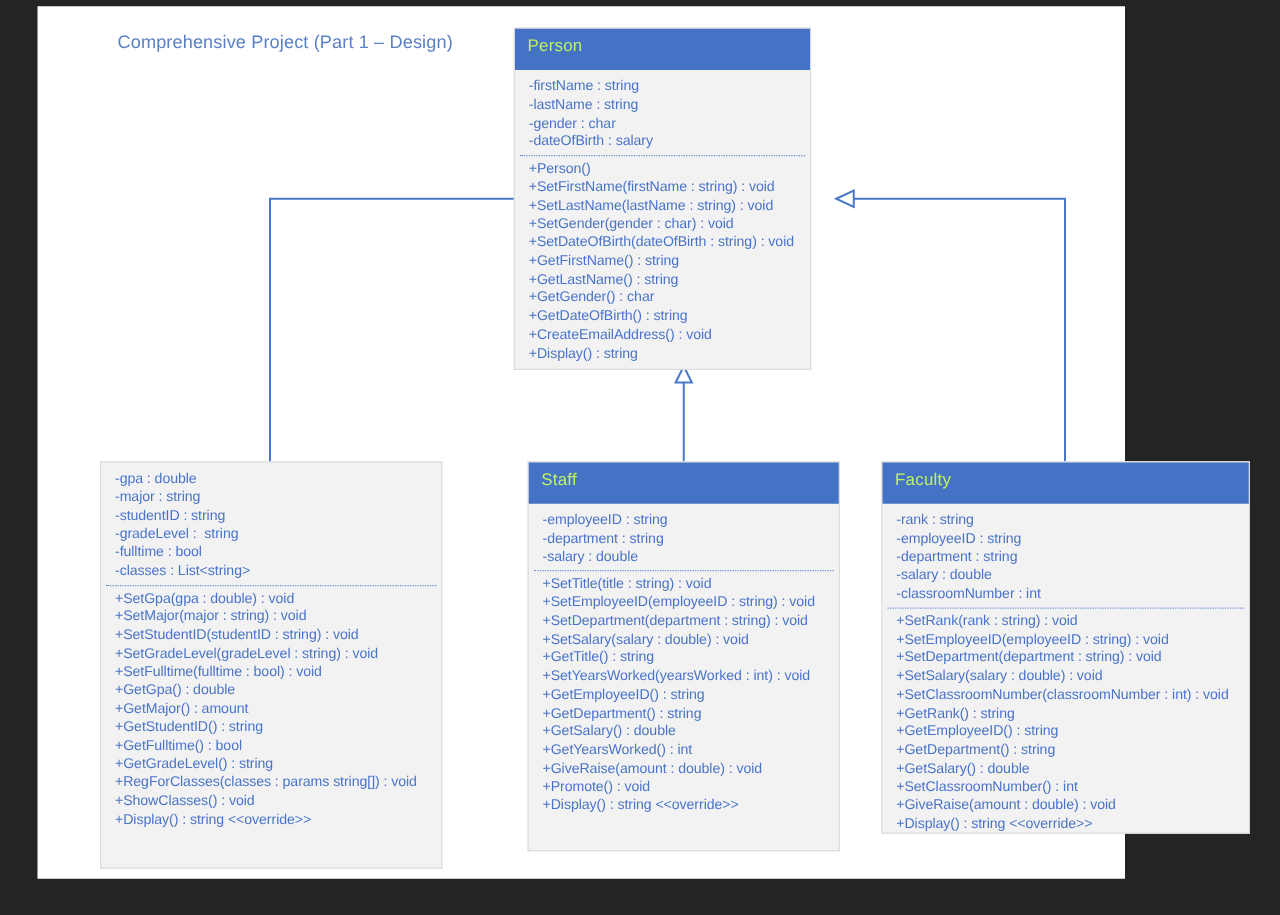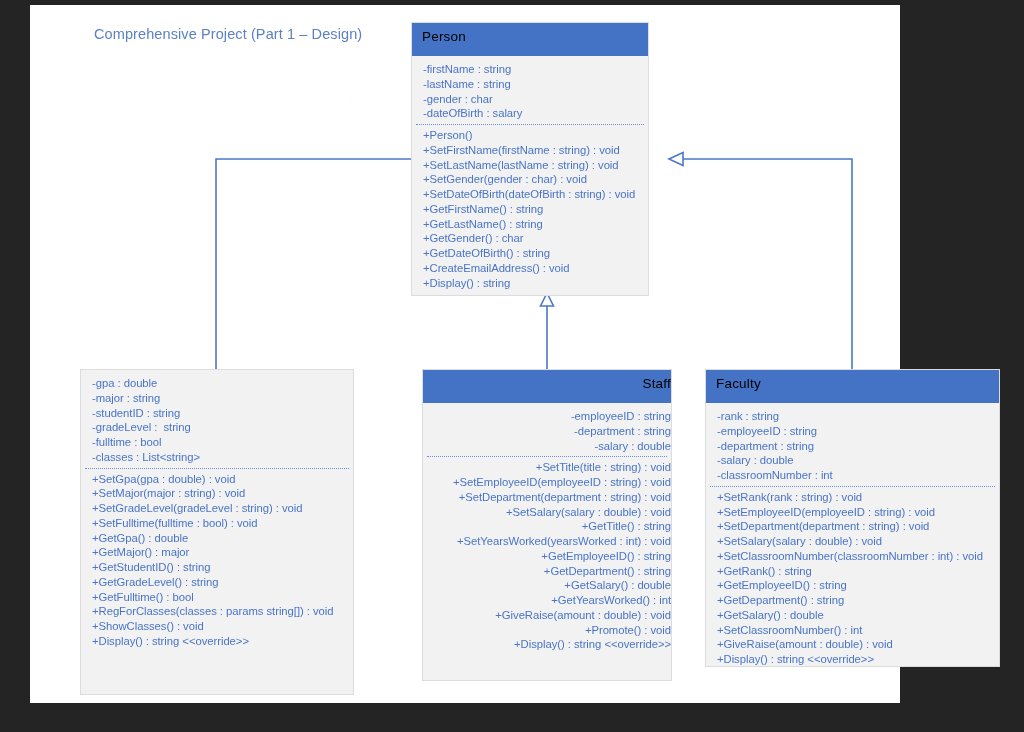--- a/index.html
+++ b/index.html
@@ -56,21 +56,21 @@
   
   .uml-class {
     position: absolute;
     box-sizing: border-box;
     background: #F2F2F2;
     border: 1px solid #DCDCDC;
   }
   .uml-header {
     box-sizing: border-box;
     background: #4472C4;
-    color: #000000;
+    color: #bef264;
     font-size: 13.5px;
     padding: 6px 0 0 10px;
     height: 33px;
     letter-spacing: .2px;
   }
   .uml-body {
     padding: 6px 0 7px 0;
   }
   .uml-line {
     font-size: 11.3px;
@@ -151,34 +151,35 @@
       <div class="uml-body">
         <div class="uml-line">-gpa : double</div>
         <div class="uml-line">-major : string</div>
         <div class="uml-line">-studentID : string</div>
         <div class="uml-line">-gradeLevel :  string</div>
         <div class="uml-line">-fulltime : bool</div>
         <div class="uml-line">-classes : List&lt;string&gt;</div>
         <div class="uml-sep"></div>
         <div class="uml-line">+SetGpa(gpa : double) : void</div>
         <div class="uml-line">+SetMajor(major : string) : void</div>
+        <div class="uml-line">+SetStudentID(studentID : string) : void</div>
         <div class="uml-line">+SetGradeLevel(gradeLevel : string) : void</div>
         <div class="uml-line">+SetFulltime(fulltime : bool) : void</div>
         <div class="uml-line">+GetGpa() : double</div>
-        <div class="uml-line">+GetMajor() : major</div>
+        <div class="uml-line">+GetMajor() : amount</div>
         <div class="uml-line">+GetStudentID() : string</div>
+        <div class="uml-line">+GetFulltime() : bool</div>
         <div class="uml-line">+GetGradeLevel() : string</div>
-        <div class="uml-line">+GetFulltime() : bool</div>
         <div class="uml-line">+RegForClasses(classes : params string[]) : void</div>
         <div class="uml-line">+ShowClasses() : void</div>
         <div class="uml-line">+Display() : string &lt;&lt;override&gt;&gt;</div>
       </div>
     </div>
 
-    <div class="uml-class" style="left:392px; top:364px; width:250px; height:312px;text-align:right;">
+    <div class="uml-class" style="left:392px; top:364px; width:250px; height:312px;">
       <div class="uml-header">Staff</div>
       <div class="uml-body">
         <div class="uml-line">-employeeID : string</div>
         <div class="uml-line">-department : string</div>
         <div class="uml-line">-salary : double</div>
         <div class="uml-sep"></div>
         <div class="uml-line">+SetTitle(title : string) : void</div>
         <div class="uml-line">+SetEmployeeID(employeeID : string) : void</div>
         <div class="uml-line">+SetDepartment(department : string) : void</div>
         <div class="uml-line">+SetSalary(salary : double) : void</div>

